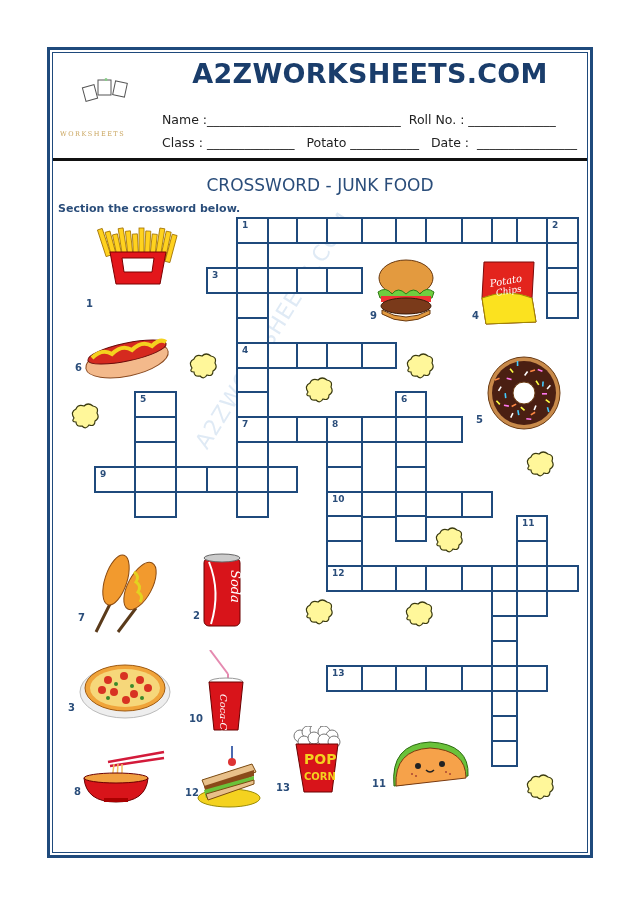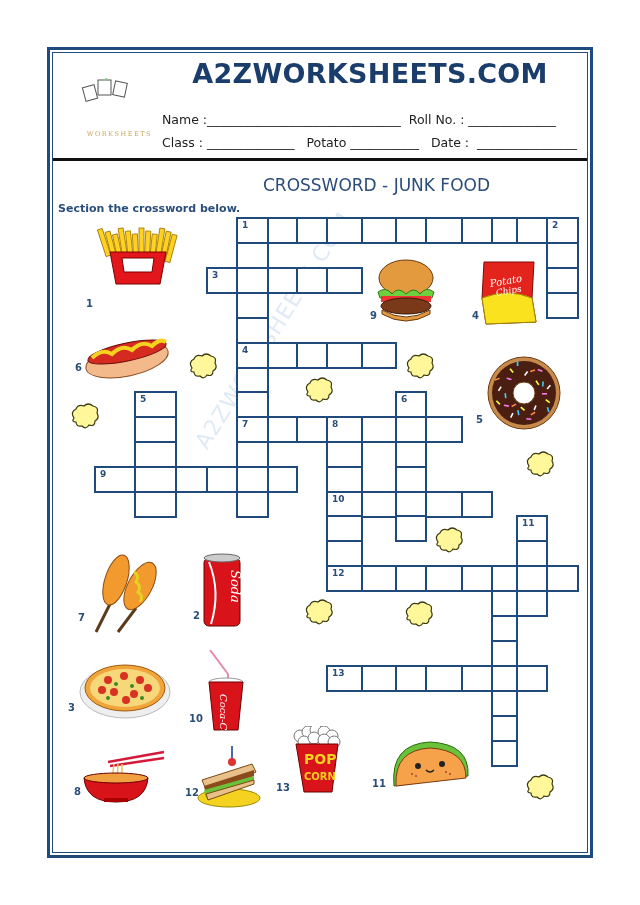--- a/index.html
+++ b/index.html
@@ -5,23 +5,23 @@
     html, body { margin: 0; padding: 0; background: #ffffff; }
     body { width: 640px; height: 905px; position: relative; overflow: hidden; font-family: "DejaVu Sans", sans-serif; }
     .frame-outer { position: absolute; left: 47px; top: 47px; width: 546px; height: 811px; border: 3px solid #1f4a7c; box-sizing: border-box; }
     .frame-inner { position: absolute; left: 52px; top: 52px; width: 536px; height: 801px; border: 1px solid #1f4a7c; box-sizing: border-box; }
     .header-rule { position: absolute; left: 53px; top: 158px; width: 534px; height: 3px; background: #111; }
     .site-title { position: absolute; left: 150px; top: 58px; width: 440px; text-align: center; font-family: "DejaVu Sans", sans-serif; font-weight: bold; font-size: 27px; color: #1a3d6b; letter-spacing: 0.3px; }
     .form-row { position: absolute; left: 162px; font-family: "DejaVu Sans", sans-serif; font-size: 12.5px; color: #222; white-space: pre; }
     .logo { position: absolute; left: 60px; top: 76px; width: 92px; height: 66px; }
     .logo .lt { position: absolute; left: 0; top: 24px; width: 92px; text-align: center; font-weight: bold; font-size: 28px; color: #1e2a35; font-family: "DejaVu Sans", sans-serif; letter-spacing: -2px; }
     .logo .lt .two { color: #f4a224; }
-    .logo .sub { position: absolute; left: 0; top: 54px; width: 92px; text-align: right; font-size: 6.5px; letter-spacing: 1.5px; color: #c9a45c; font-family: "DejaVu Serif", serif; }
+    .logo .sub { position: absolute; left: 0; top: 54px; width: 92px; text-align: left; font-size: 6.5px; letter-spacing: 1.5px; color: #c9a45c; font-family: "DejaVu Serif", serif; }
     .logo .papers { position: absolute; left: 20px; top: 2px; width: 56px; height: 26px; }
-    .cw-title { position: absolute; left: 150px; top: 175px; width: 340px; text-align: right; font-family: "DejaVu Sans", sans-serif; font-size: 17px; color: #2a4d7a; }
+    .cw-title { position: absolute; left: 150px; top: 175px; width: 340px; text-align: center; font-family: "DejaVu Sans", sans-serif; font-size: 17px; color: #2a4d7a; }
     .instr { position: absolute; left: 58px; top: 202px; font-family: "DejaVu Sans", sans-serif; font-size: 11px; color: #2a4d7a; font-weight: bold; }
     .cell { position: absolute; box-sizing: border-box; border: 2px solid #1f4a7c; background: #fff; margin-left: -1px; margin-top: -1px; }
     .cell .num { position: absolute; left: 4px; top: 1px; font-size: 9px; font-weight: bold; color: #2a4d7a; font-family: "DejaVu Sans", sans-serif; }
     .pic { position: absolute; }
     .pic-label { position: absolute; font-size: 10px; font-weight: bold; color: #2a4d7a; font-family: "DejaVu Sans", sans-serif; }
     .watermark { position: absolute; left: 190px; top: 440px; transform: rotate(-58deg); transform-origin: left top; font-family: "DejaVu Sans", sans-serif; font-size: 22px; color: #cfdff0; opacity: 0.65; letter-spacing: 1px; white-space: nowrap; pointer-events: none; }
     .popcorn { position: absolute; width: 30px; height: 30px; }
   </style>
 </head>
 <body>

